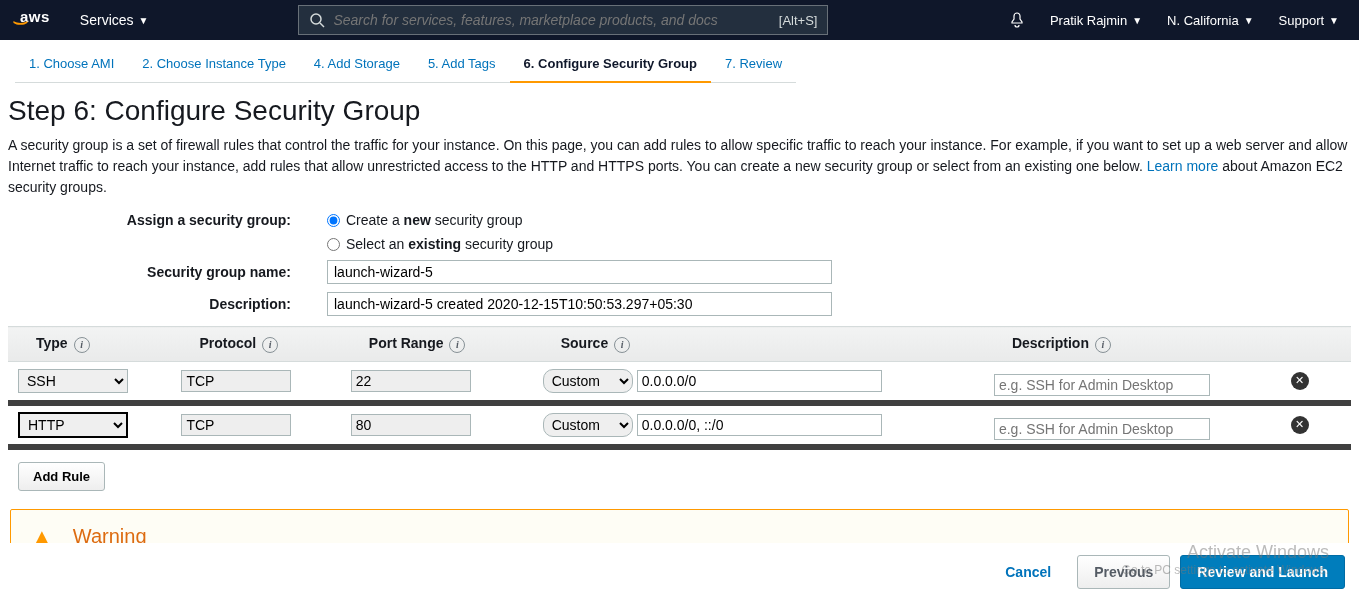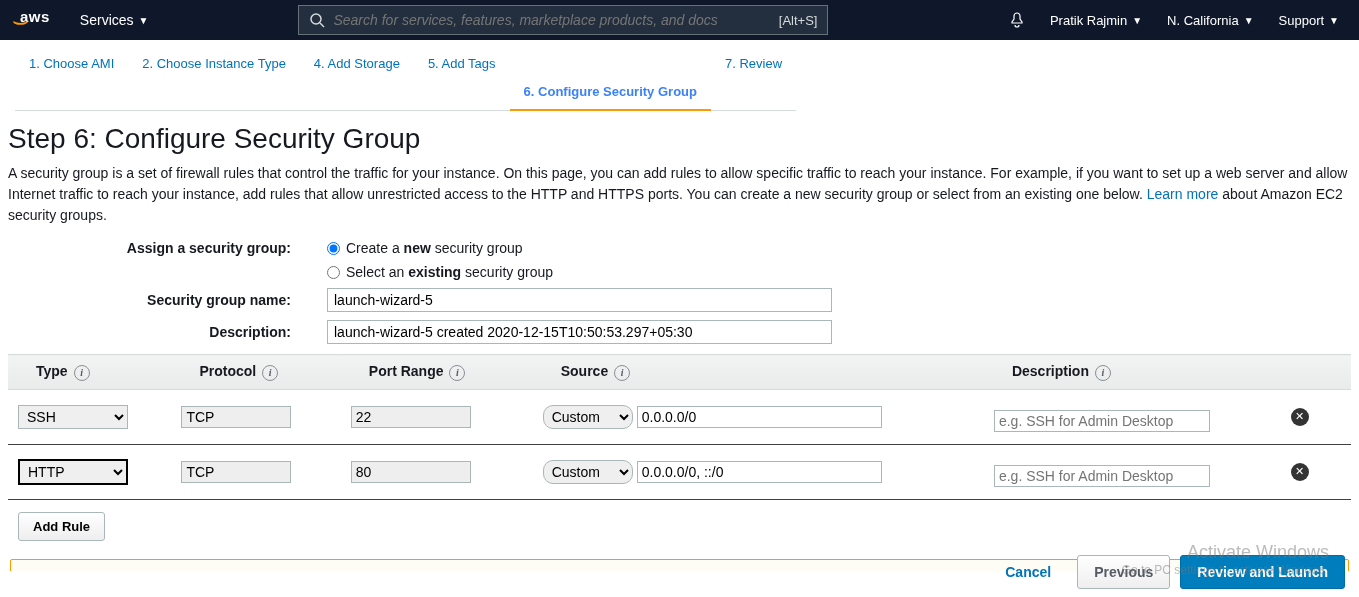--- a/index.html
+++ b/index.html
@@ -12,36 +12,36 @@
 .services-btn { color: #fff; cursor: pointer; display: flex; align-items: center; gap: 5px; margin-right: 150px; }
 .searchbox { display: flex; align-items: center; background: #232f3e; border: 1px solid #687078; height: 30px; width: 530px; padding: 0 10px; color: #d5dbdb; }
 .searchbox input { flex: 1; background: transparent; border: none; color: #d5dbdb; font-style: italic; font-size: 14px; outline: none; margin-left: 8px; }
 .searchhint { color: #d5dbdb; font-size: 13px; }
 .topnav-right { margin-left: auto; display: flex; align-items: center; gap: 25px; }
 .topnav-item { color: #fff; cursor: pointer; display: flex; align-items: center; gap: 5px; font-size: 13px; }
 .bell { width: 16px; height: 16px; }
 
 .steps-nav { display: flex; padding: 10px 15px 0; gap: 0; font-size: 13px; }
 .step-tab { padding: 6px 14px 10px; color: #0073bb; border-bottom: 1px solid #d5dbdb; cursor: pointer; white-space: nowrap; }
-.step-tab.active { color: #3b82f6; font-weight: bold; border-bottom: 2px solid #ff9900; margin-top: 28px; }
+.step-tab.active { color: #0f172a; font-weight: bold; border-bottom: 2px solid #ff9900; }
 
 .content { padding: 12px 8px 0 8px; height: 460px; overflow-y: auto; }
 h1 { font-size: 28px; font-weight: 400; color: #16191f; margin-bottom: 8px; }
 .desc { font-size: 14px; color: #16191f; line-height: 1.5; margin-bottom: 14px; }
 .desc a { color: #0073bb; text-decoration: none; }
 
 .form-row { display: flex; align-items: center; margin-bottom: 8px; }
 .form-label { width: 295px; text-align: right; font-weight: bold; padding-right: 12px; }
 .form-ctrl { display: flex; align-items: center; gap: 6px; padding-left: 24px; }
 .form-ctrl input[type="text"] { width: 505px; padding: 3px 6px; border: 1px solid #aab7b8; font-size: 14px; }
 .radio-opt { display: flex; align-items: center; gap: 6px; }
 
 .rules-table { width: 100%; border-collapse: collapse; margin-top: 10px; background: #fafafa; }
 .rules-table th { text-align: left; padding: 8px 28px; font-weight: bold; font-size: 14px; background: linear-gradient(#f2f3f3, #e9eaea); border-top: 1px solid #d5dbdb; border-bottom: 1px solid #d5dbdb; margin-top: 40px; }
-.rules-table td { padding: 12px 10px; border-bottom: 1px solid #404040; background: #fff; }
+.rules-table td { padding: 4px 10px; border-bottom: 6px solid #404040; background: #fff; }
 .rules-table select, .rules-table input[type="text"] { border: 1px solid #aab7b8; padding: 2px 4px; font-size: 14px; }
 .col-type select { width: 110px; }
 .col-proto input { width: 110px; background: #eee; }
 .col-port input { width: 120px; background: #eee; }
 .col-src select { width: 90px; margin-right: 4px; border-radius: 10px; }
 .col-src input { width: 245px; }
 .col-desc input { width: 216px; margin-top: 8px; }
 .http-sel { border: 2px solid #000 !important; }
 .remove-btn { width: 18px; height: 18px; border-radius: 50%; background: #333; color: #fff; display: inline-flex; align-items: center; justify-content: center; font-size: 11px; cursor: pointer; border: none; }
 .info-i { display: inline-flex; width: 16px; height: 16px; border: 1px solid #879196; border-radius: 50%; font-size: 10px; font-style: italic; font-family: serif; align-items: center; justify-content: center; color: #545b64; margin-left: 6px; font-weight: bold; }

